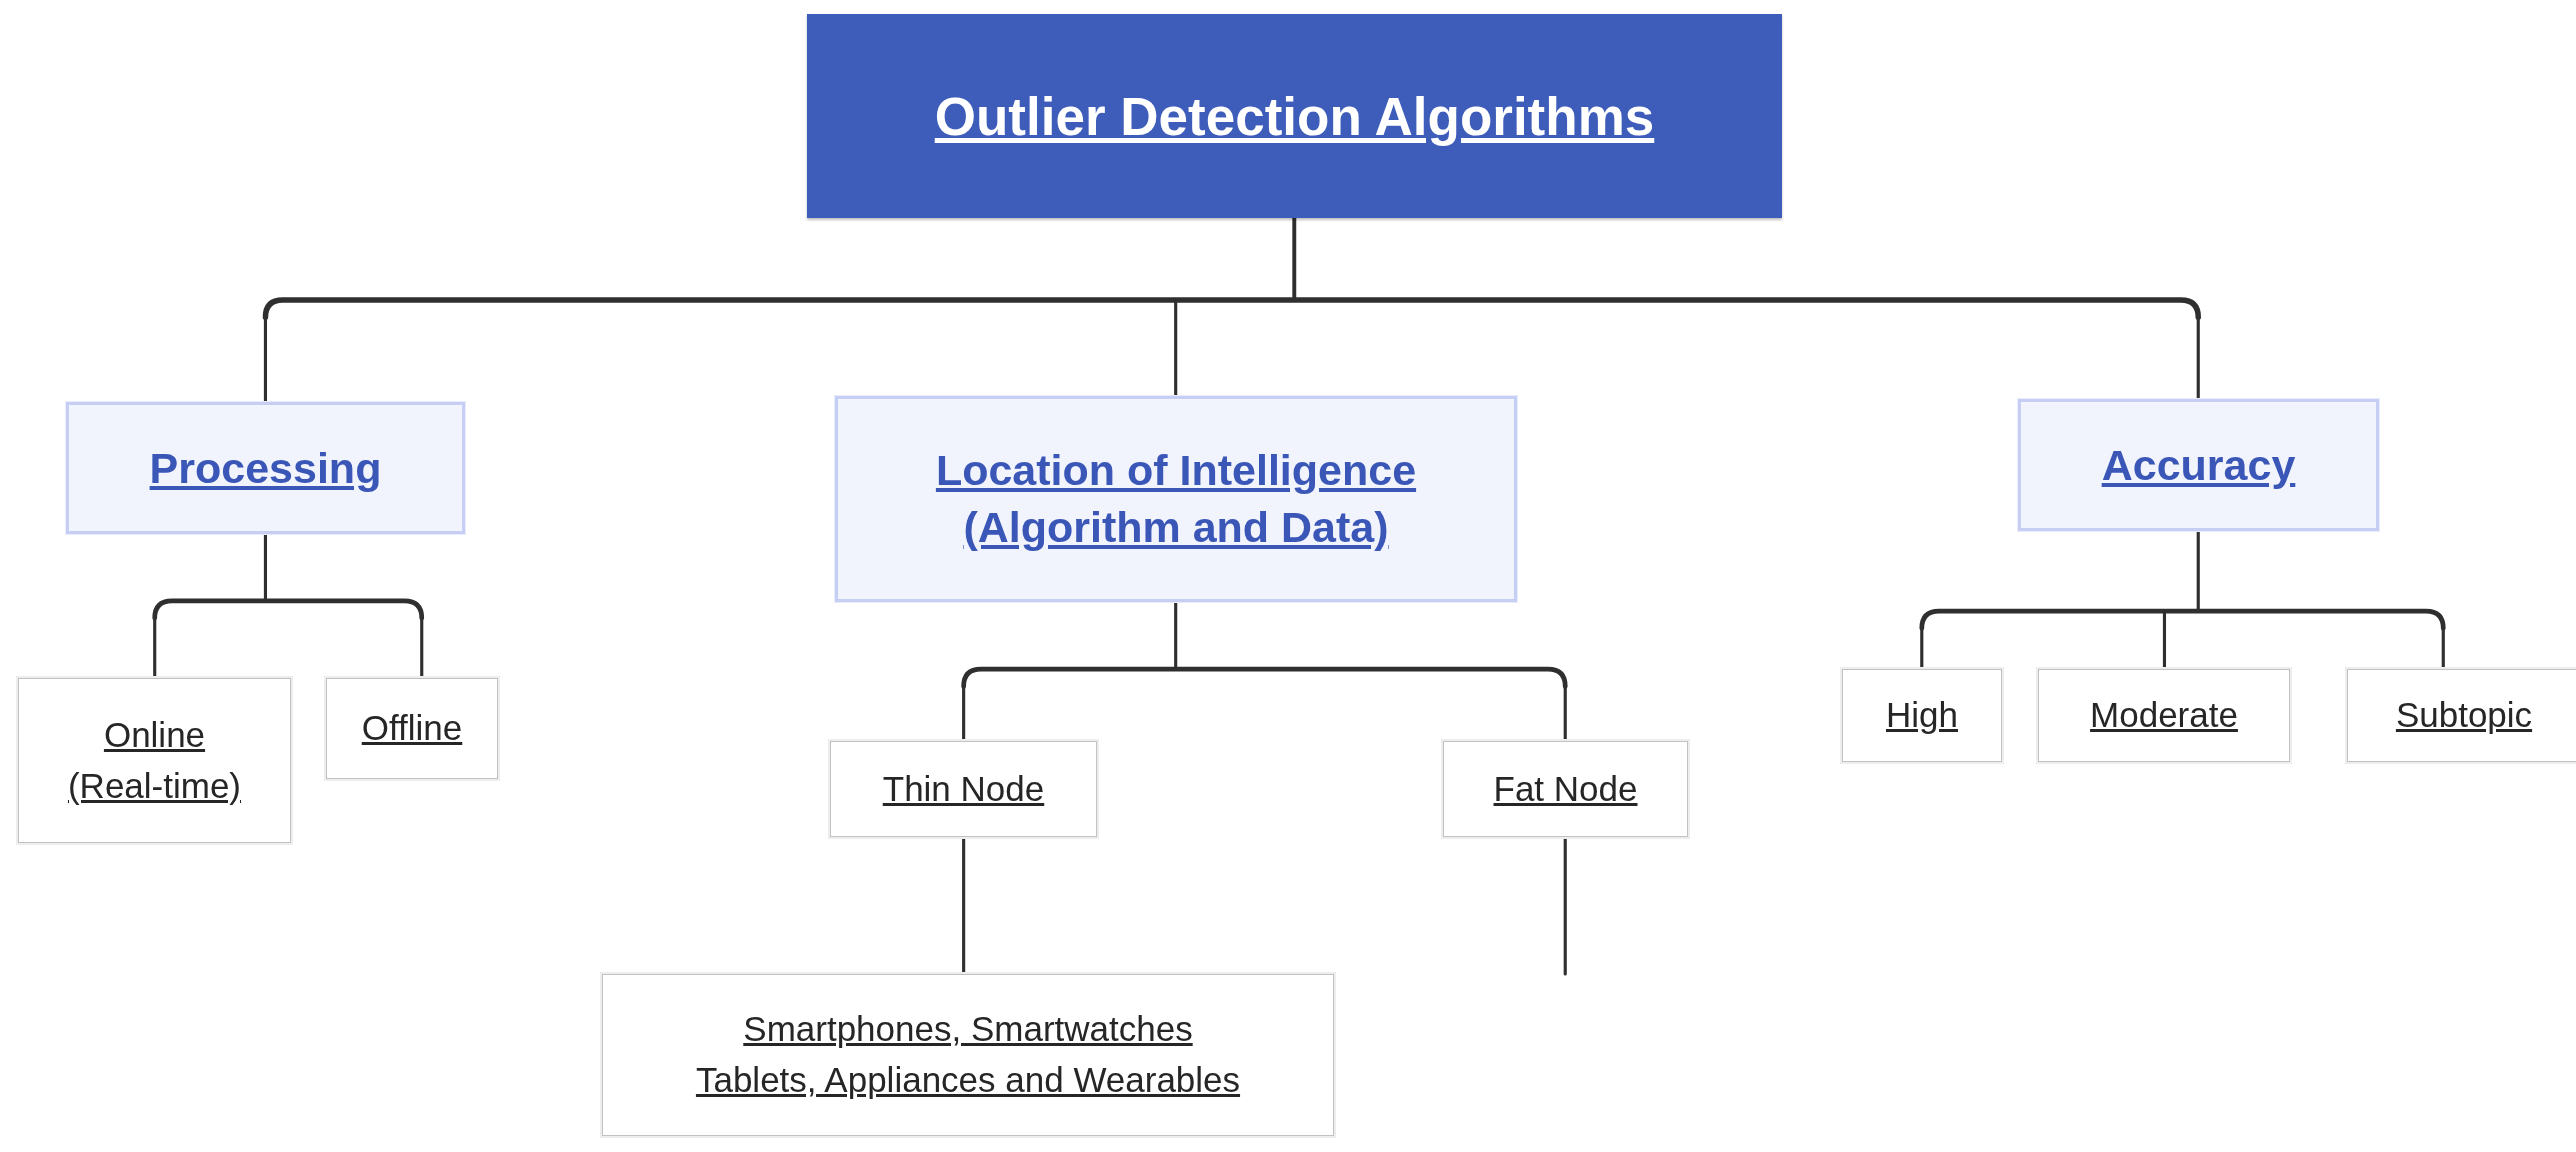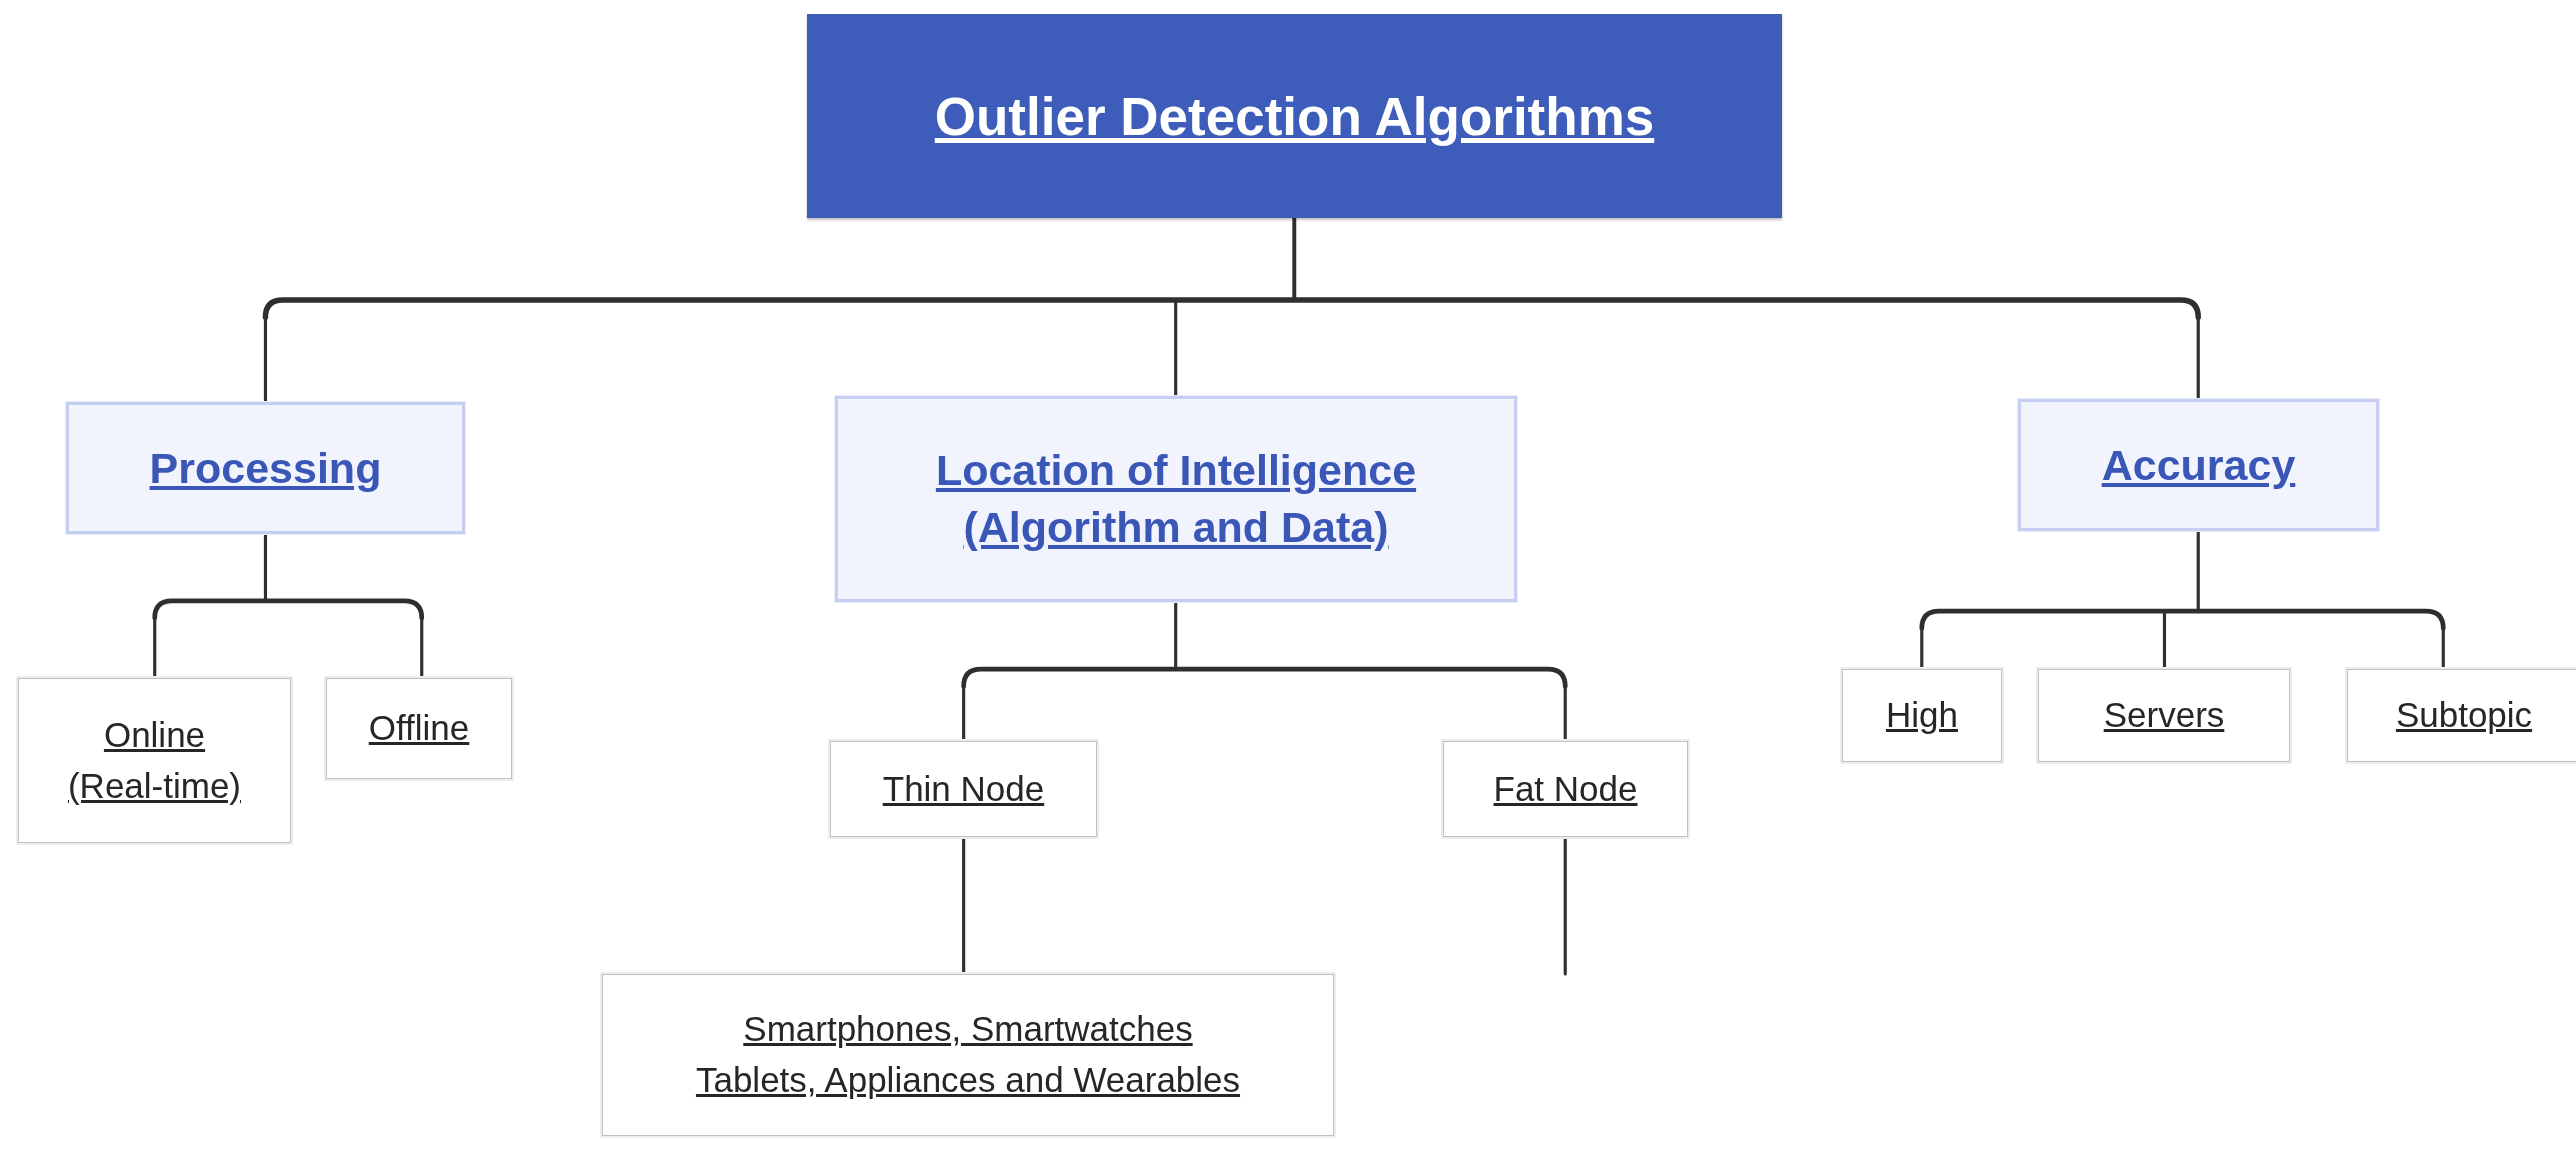--- a/index.html
+++ b/index.html
@@ -110,21 +110,21 @@
 
   <div class="node branch-node" style="left:2018px; top:399px; width:361px; height:132px;">
     <span>Accuracy</span>
   </div>
 
   <div class="node leaf-node" style="left:18px; top:678px; width:273px; height:165px;">
     <span>Online
 (Real-time)</span>
   </div>
 
-  <div class="node leaf-node" style="left:326px; top:678px; width:186px; height:101px;">
+  <div class="node leaf-node" style="left:326px; top:678px; width:172px; height:101px;">
     <span>Offline</span>
   </div>
 
   <div class="node leaf-node" style="left:830px; top:741px; width:267px; height:96px;">
     <span>Thin Node</span>
   </div>
 
   <div class="node leaf-node" style="left:1443px; top:741px; width:245px; height:96px;">
     <span>Fat Node</span>
   </div>
@@ -133,21 +133,21 @@
     <span>Smartphones, Smartwatches
 Tablets, Appliances and Wearables</span>
   </div>
 
 
   <div class="node leaf-node" style="left:1842px; top:669px; width:160px; height:93px;">
     <span>High</span>
   </div>
 
   <div class="node leaf-node" style="left:2038px; top:669px; width:252px; height:93px;">
-    <span>Servers</span>
+    <span>Moderate</span>
   </div>
 
   <div class="node leaf-node" style="left:2326px; top:669px; width:234px; height:93px;margin-left:21px;">
     <span>Subtopic</span>
   </div>
 
 </div>
 
 
 </body></html>

